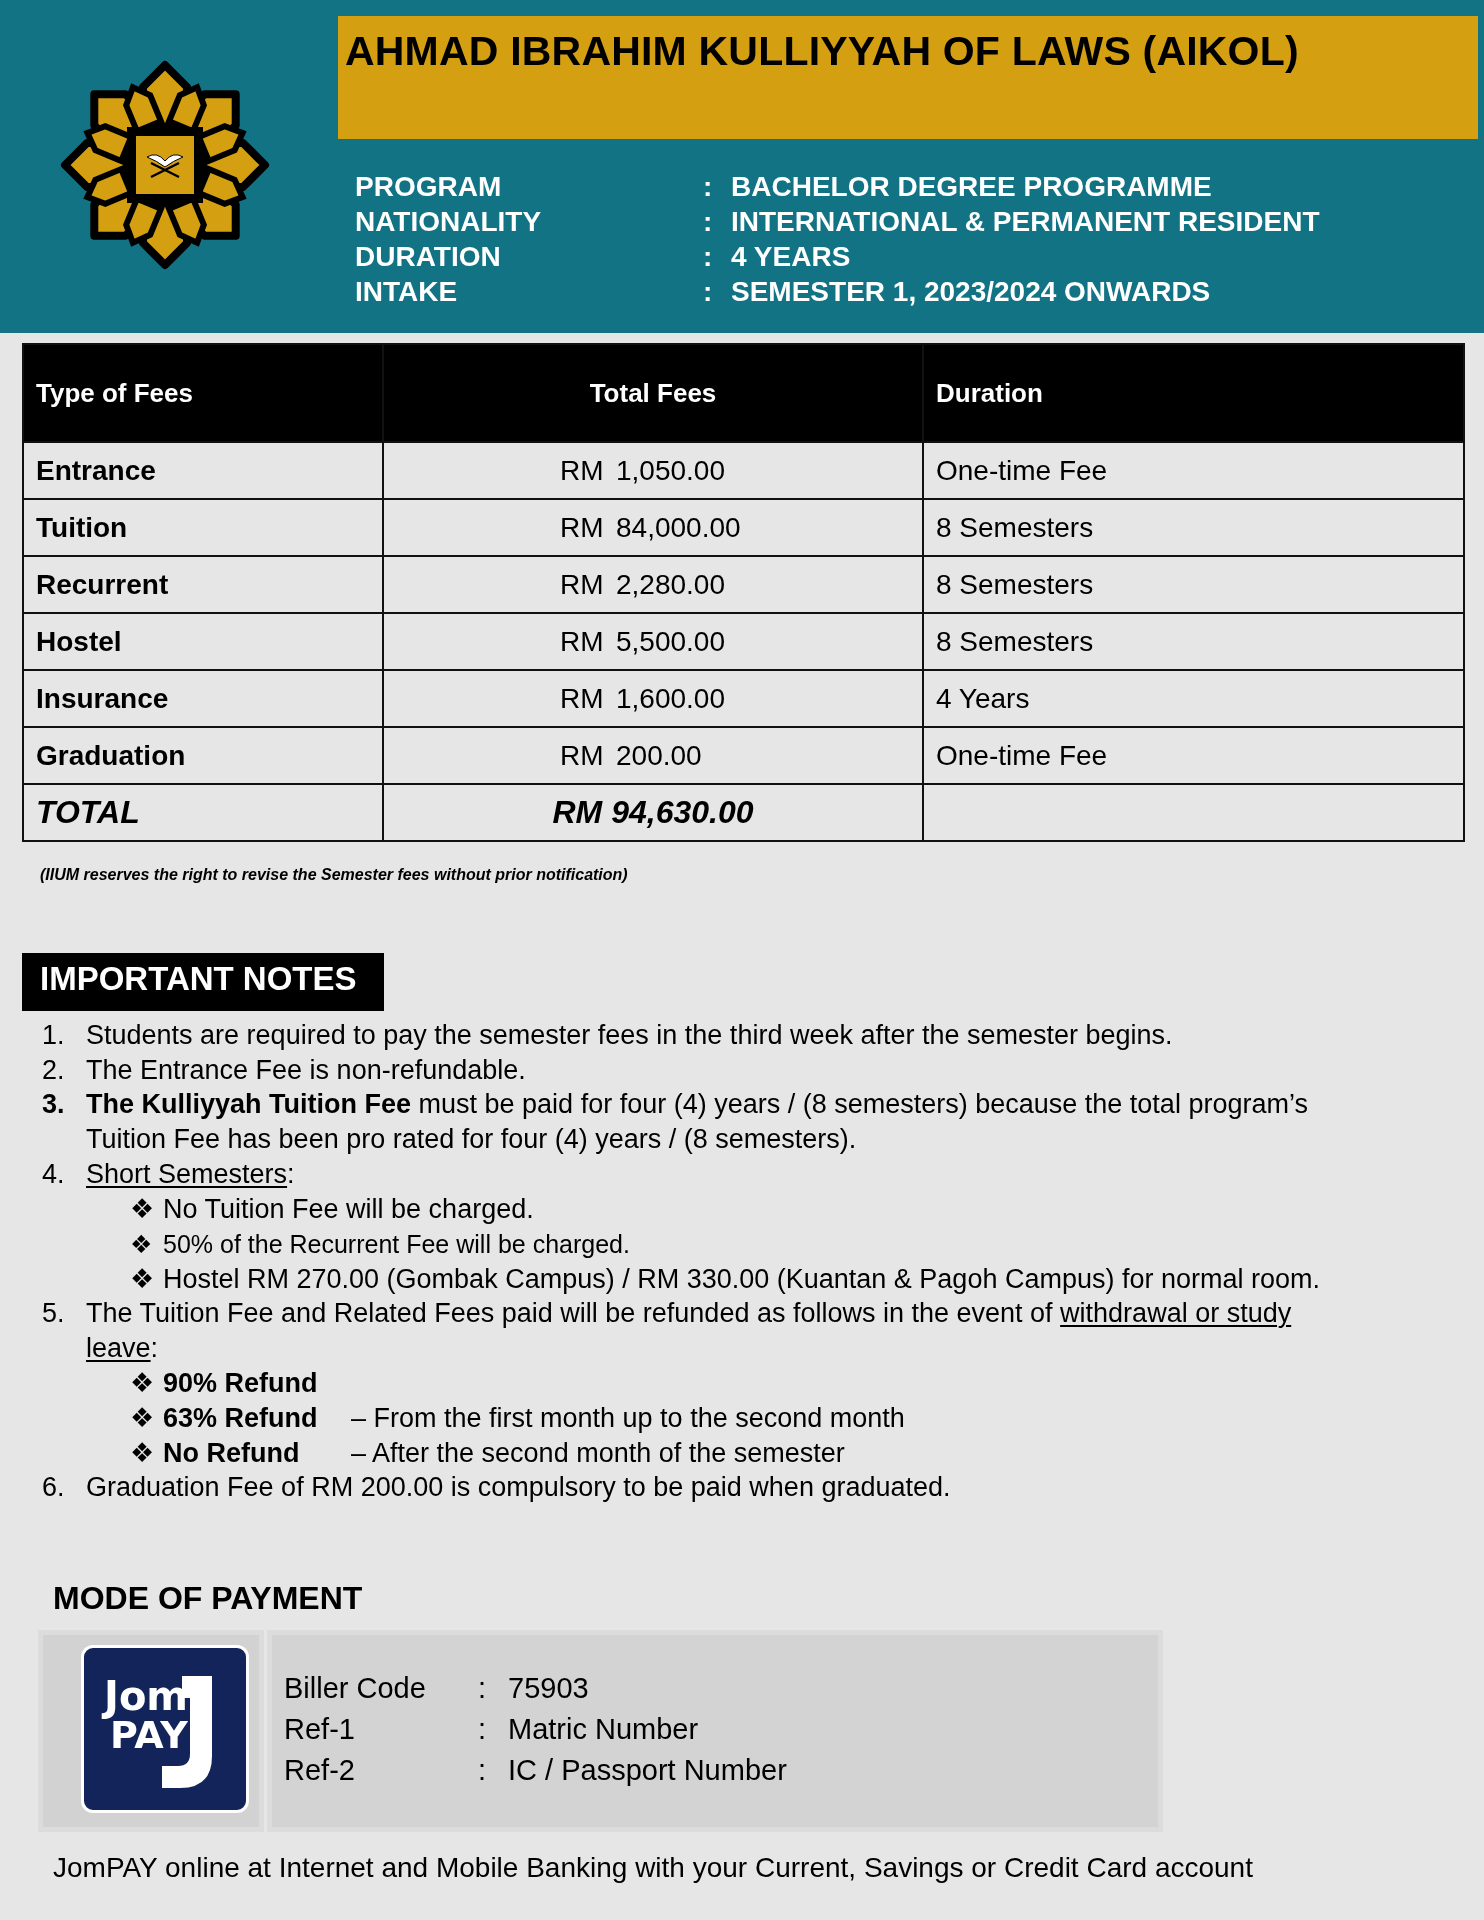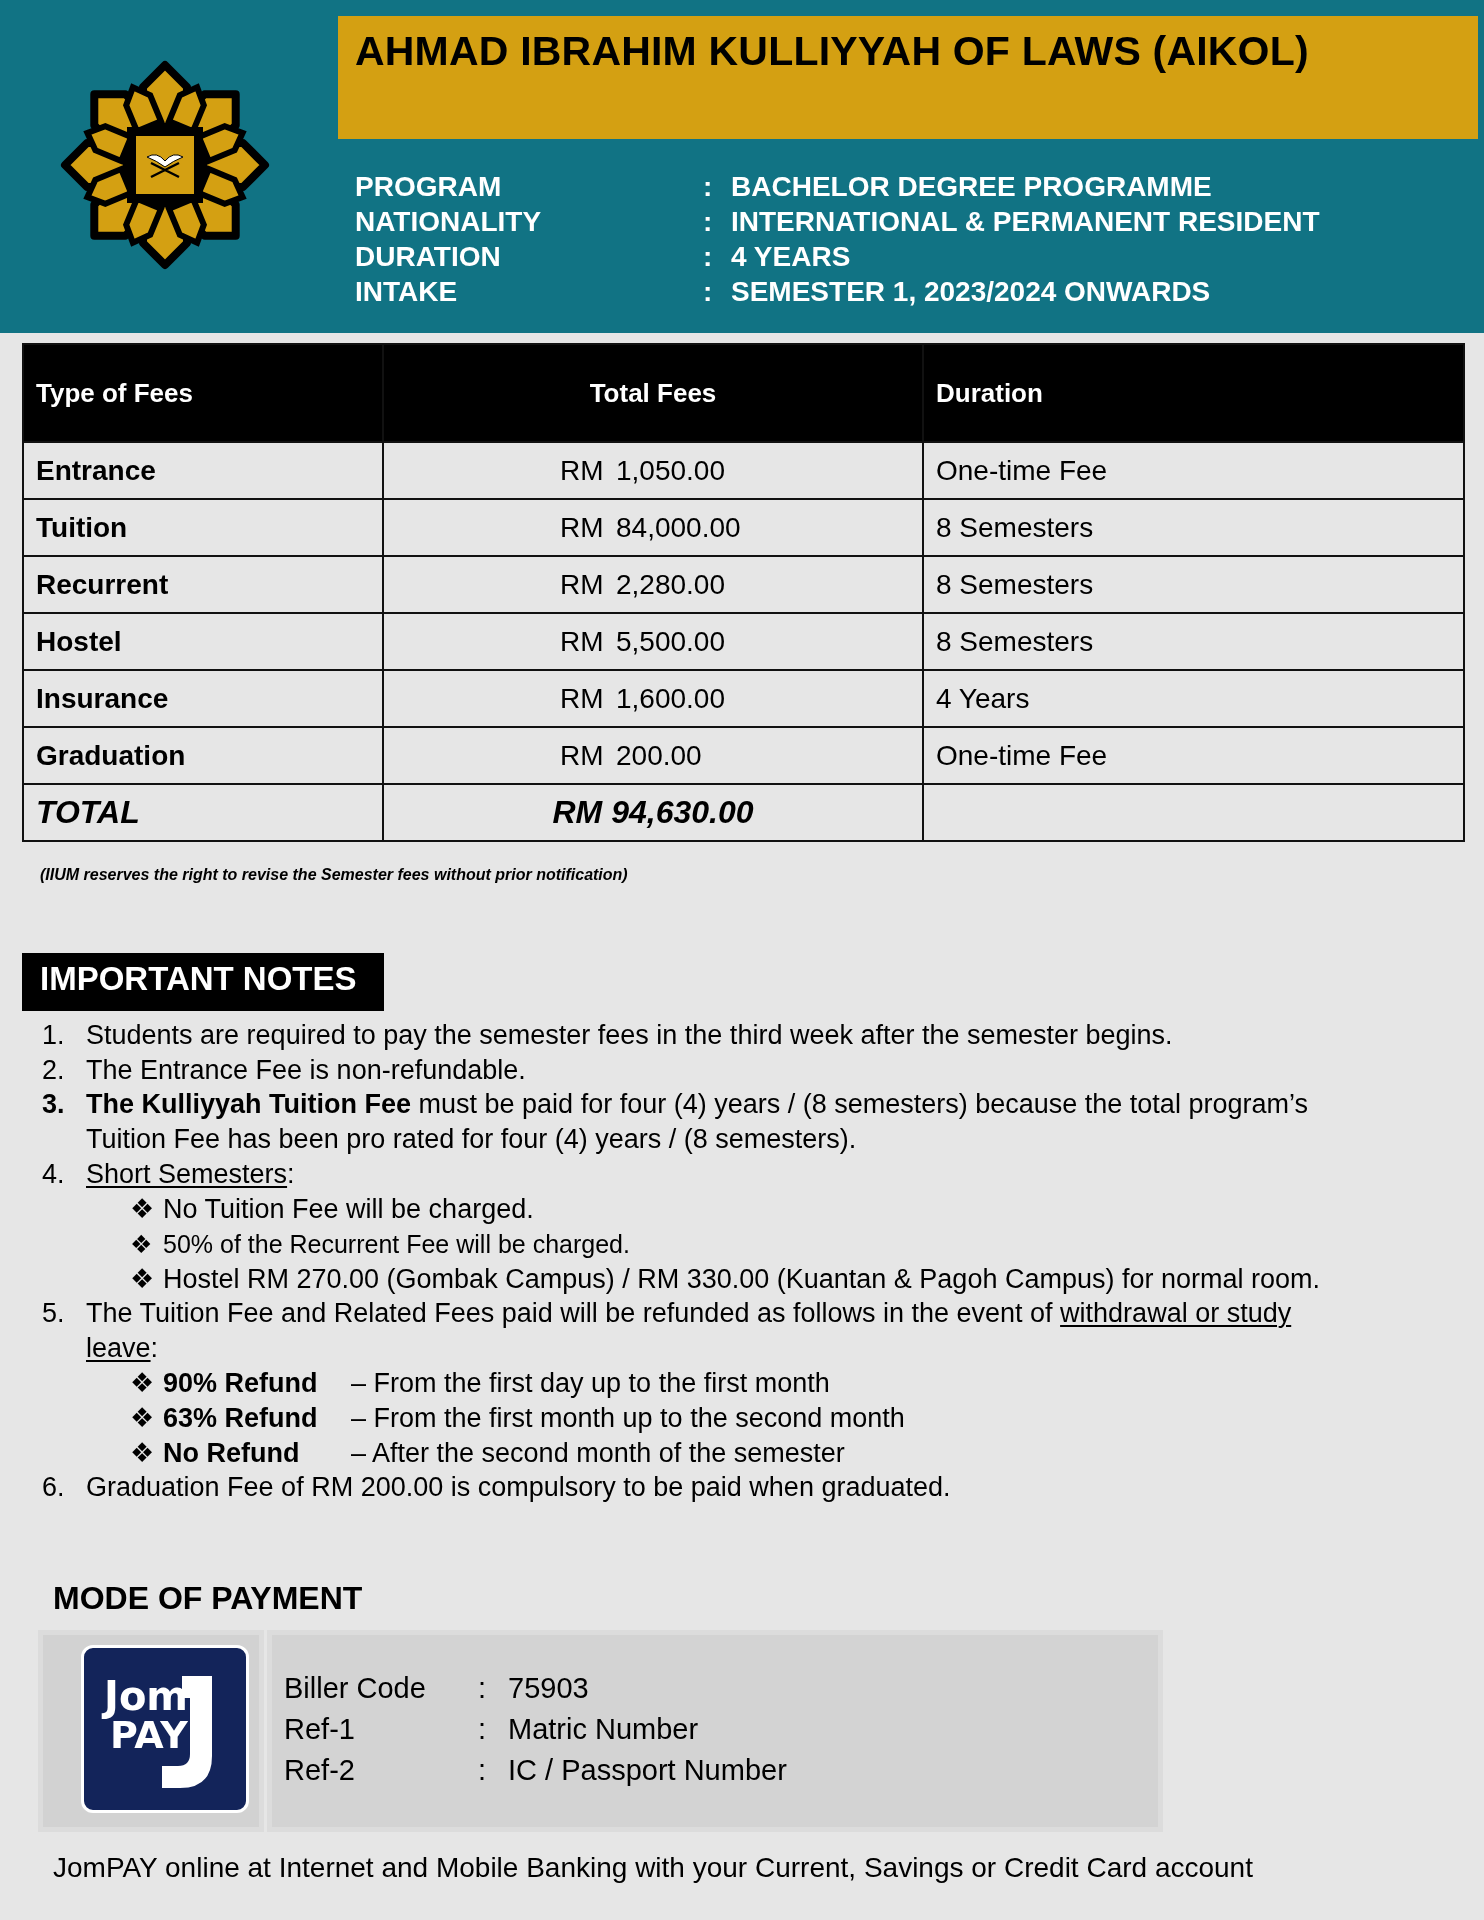--- a/index.html
+++ b/index.html
@@ -6,21 +6,21 @@
   body {
     width:1484px; height:1920px; position:relative; overflow:hidden;
     background:#e6e6e6;
     font-family:"Liberation Sans", sans-serif; color:#000;
   }
   .abs { position:absolute; }
   
   #header { left:0; top:0; width:1484px; height:333px; background:#117384; }
   #logo { left:60px; top:60px; width:210px; height:210px; }
   #title-band { left:338px; top:16px; width:1140px; height:123px; background:#d4a012; }
-  #title { left:355px; top:28px; font-size:41px; font-weight:bold; letter-spacing:0.2px; white-space:nowrap; }
+  #title { left:345px; top:28px; font-size:41px; font-weight:bold; letter-spacing:0.2px; white-space:nowrap; }
   .info-row { left:355px; font-size:28px; font-weight:bold; color:#fff; white-space:nowrap; height:34px; line-height:34px; }
   .info-label { position:absolute; left:0; }
   .info-colon { position:absolute; left:348px; }
   .info-value { position:absolute; left:376px; }
 
   
   #fee-table { left:22px; top:343px; width:1441px; border-collapse:collapse; table-layout:fixed; }
   #fee-table th, #fee-table td { border:2px solid #111; padding:0 12px; font-size:28px; }
   #fee-table th { background:#000; color:#fff; height:96px; font-weight:bold; font-size:26px; text-align:left; }
   #fee-table th.c2 { text-align:center; }
@@ -200,21 +200,20 @@
 <div class="abs note" style="top:1296px;width:1484px">
   <span class="n">5.</span>
   <span class="t"><span>The Tuition Fee and Related Fees paid will be refunded as follows in the event of </span><span class="u">withdrawal or study</span></span>
 </div>
 <div class="abs note" style="top:1331px;width:1484px">
   <span class="t"><span class="u">leave</span><span>:</span></span>
 </div>
 <div class="abs note" style="top:1366px;width:1484px">
   <span class="b">❖</span>
   <span class="b2 bold">90% Refund</span>
-  <span class="dash">– From the first day up to the first month</span>
 </div>
 <div class="abs note" style="top:1401px;width:1484px">
   <span class="b">❖</span>
   <span class="b2 bold">63% Refund</span>
   <span class="dash">– From the first month up to the second month</span>
 </div>
 <div class="abs note" style="top:1436px;width:1484px">
   <span class="b">❖</span>
   <span class="b2 bold">No Refund</span>
   <span class="dash">– After the second month of the semester</span>

